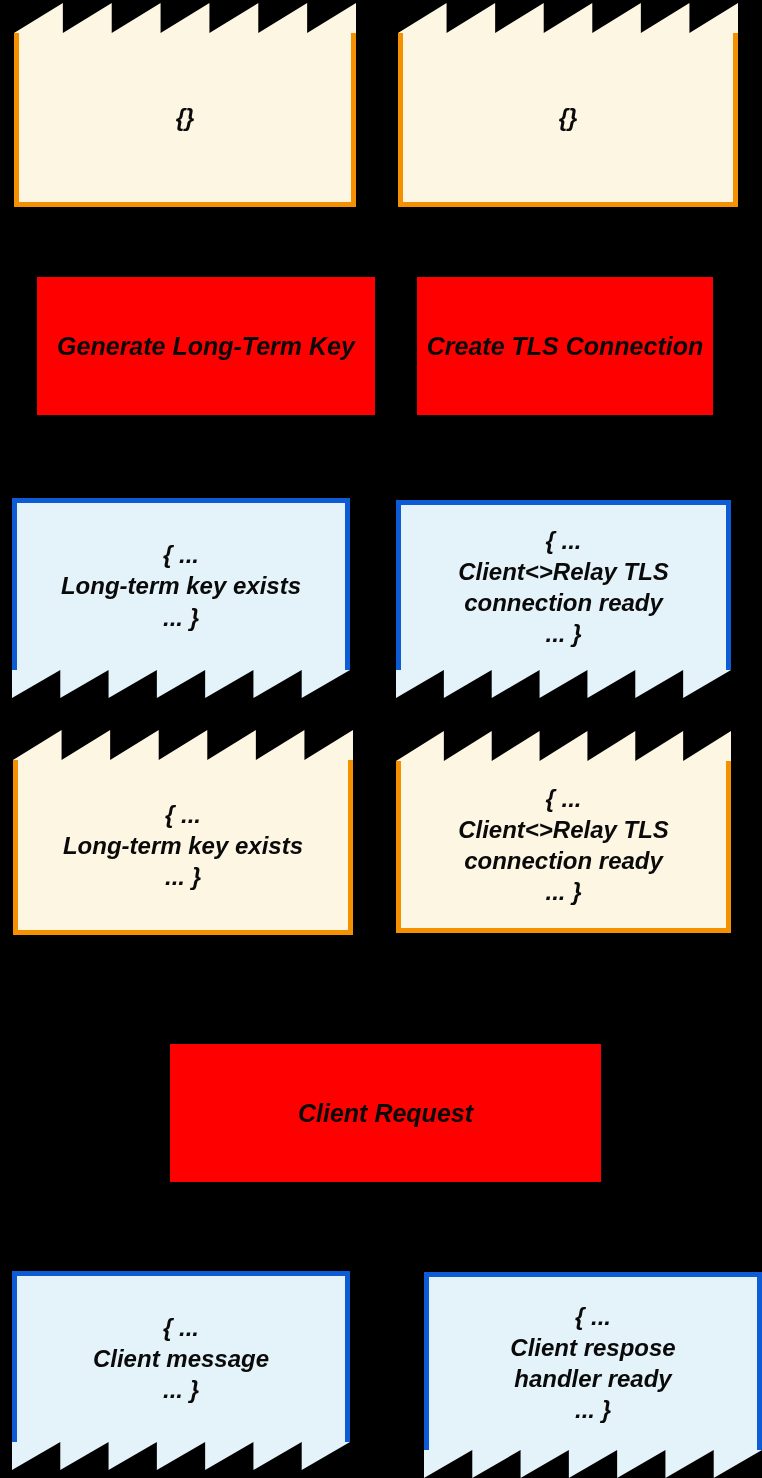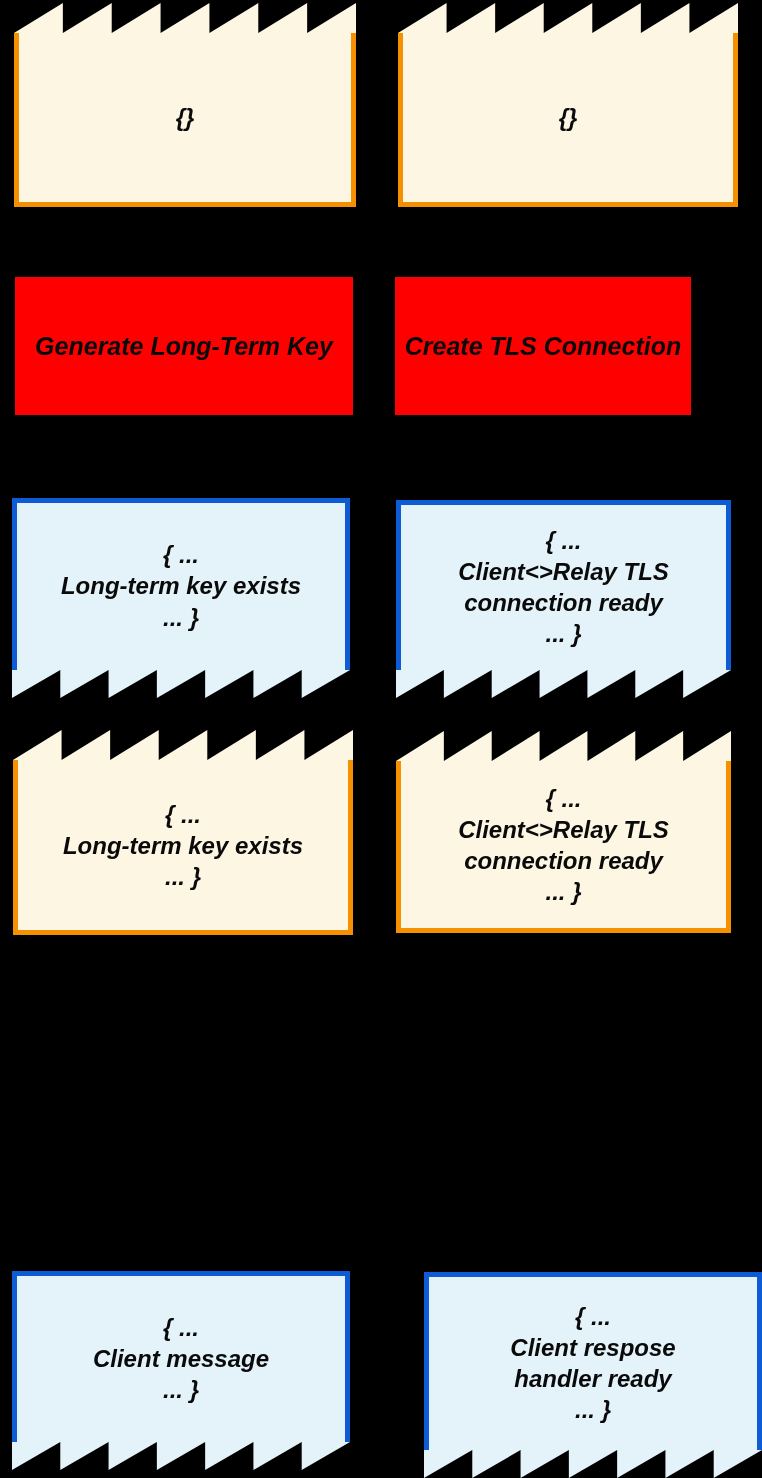--- a/index.html
+++ b/index.html
@@ -22,20 +22,21 @@
     font-size:24px;line-height:1.3;
     color:#0a0a0a;
     white-space:pre-line;
     z-index:2;
   }
   .torn[data-torn="top"] .torn-text{padding-top:26px;}
   .torn[data-torn="bottom"] .torn-text{padding-bottom:24px;}
   .event{
     display:flex;align-items:center;justify-content:center;
     text-align:center;
+    margin-left:22px;
   }
   .event .event-label{
     font-weight:700;font-style:italic;
     font-size:25px;line-height:1.2;
     color:#0a0a0a;
   }
 </style>
 </head>
 <body>
 
@@ -100,20 +101,23 @@
     <svg viewBox="0 0 335 202">
         <path d="M0 202 L0 30 L47.857142857142854 0 L47.857142857142854 30 L95.71428571428571 0 L95.71428571428571 30 L143.57142857142856 0 L143.57142857142856 30 L191.42857142857142 0 L191.42857142857142 30 L239.28571428571428 0 L239.28571428571428 30 L287.1428571428571 0 L287.1428571428571 30 L335 0 L335 30 L335 202 Z" fill="#FDF6E3"></path>
         <path d="M2.5 30 L2.5 199.5 L332.5 199.5 L332.5 30" fill="none" stroke="#F59100" stroke-width="5"></path>
       </svg>
     <div class="torn-text">{ ...
 Client&lt;&gt;Relay TLS
 connection ready
 ... }</div>
   </div>
 
+  <div class="node event" style="left:148px;top:1044px;width:431px;height:138px;background:#FF0000">
+    <div class="event-label">Client Request</div>
+  </div>
 
   <div class="node torn" style="left:12px;top:1271px;width:338px;height:199px" data-torn="bottom">
     <svg viewBox="0 0 338 199">
         <path d="M0 0 L0 199 L48.285714285714285 171 L48.285714285714285 199 L96.57142857142857 171 L96.57142857142857 199 L144.85714285714286 171 L144.85714285714286 199 L193.14285714285714 171 L193.14285714285714 199 L241.42857142857142 171 L241.42857142857142 199 L289.7142857142857 171 L289.7142857142857 199 L338 171 L338 0 Z" fill="#E4F3FA"></path>
         <path d="M2.5 171 L2.5 2.5 L335.5 2.5 L335.5 171" fill="none" stroke="#0D5CD6" stroke-width="5"></path>
       </svg>
     <div class="torn-text">{ ...
 Client message
 ... }</div>
   </div>

